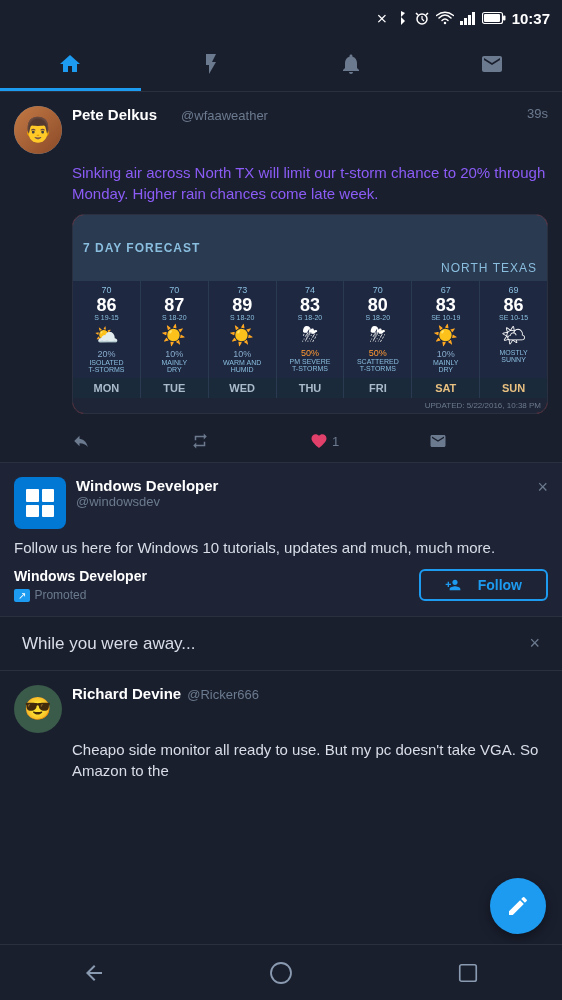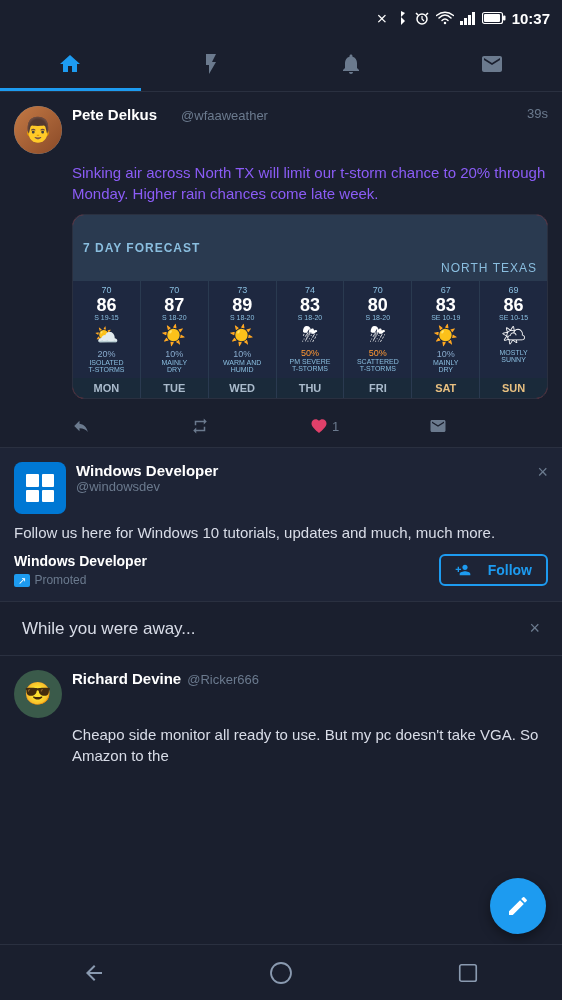--- a/index.html
+++ b/index.html
@@ -297,21 +297,21 @@
     .promoted-badge {
       display: flex;
       align-items: center;
       gap: 4px;
       font-size: 12px;
       color: #6b7a8e;
     }
     .follow-btn {
       border: 2px solid #1d9bf0;
       border-radius: 6px;
-      padding: 6px 14px;
+      padding: 6px 24px;
       background: transparent;
       color: #1d9bf0;
       font-size: 14px;
       font-weight: bold;
       display: flex;
       align-items: center;
       gap: 17px;
       cursor: pointer;
     }
 
@@ -554,20 +554,21 @@
       </div>
     <div class="day-name-row" id="day-name-row-container">
     <div class="day-name">MON</div>
         <div class="day-name">TUE</div>
         <div class="day-name">WED</div>
         <div class="day-name">THU</div>
         <div class="day-name">FRI</div>
         <div class="day-name sat">SAT</div>
         <div class="day-name sun">SUN</div>
       </div>
+    <div class="weather-footer">UPDATED: 5/22/2016, 10:38 PM</div>
   </div>
 
   <div class="tweet-actions">
     <div class="tweet-action">
       <svg width="18" height="18" viewBox="0 0 24 24" fill="#6b7a8e">
         <path d="M10 9V5l-7 7 7 7v-4.1c5 0 8.5 1.6 11 5.1-1-5-4-10-11-11z"></path>
       </svg>
     </div>
     <div class="tweet-action">
       <svg width="18" height="18" viewBox="0 0 24 24" fill="#6b7a8e">

